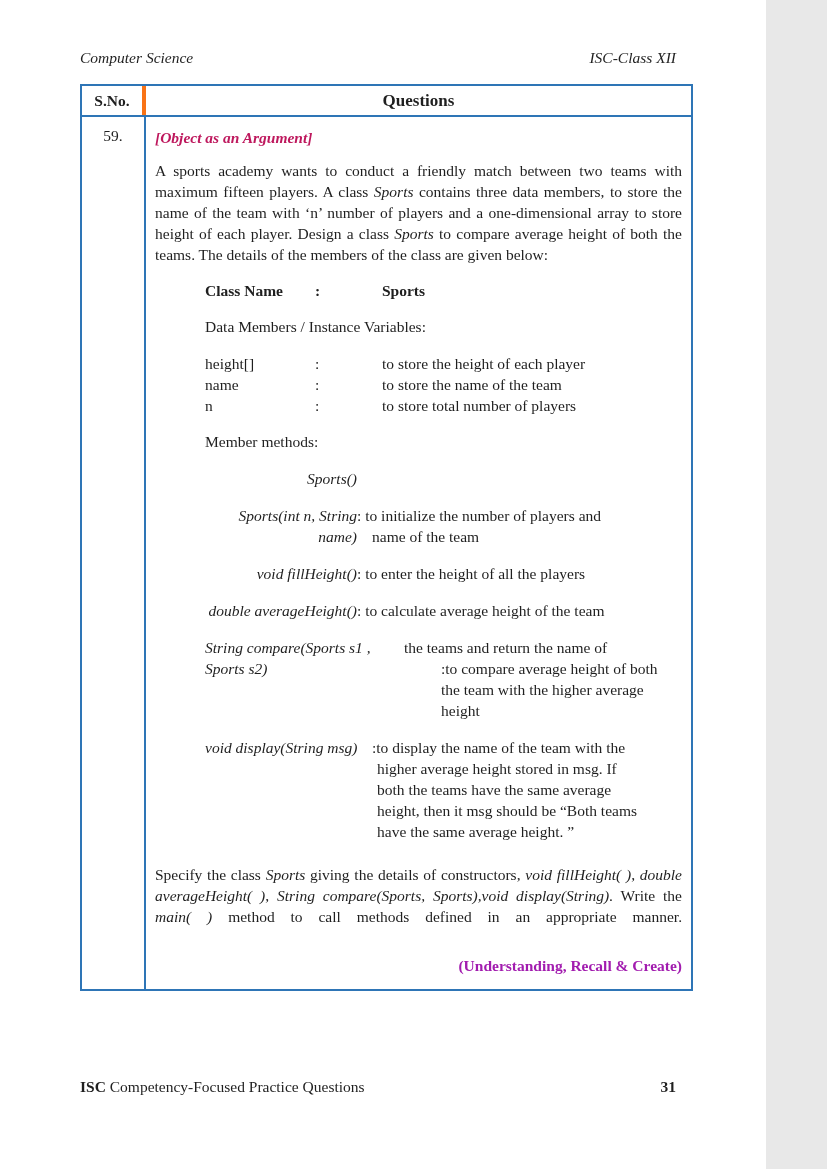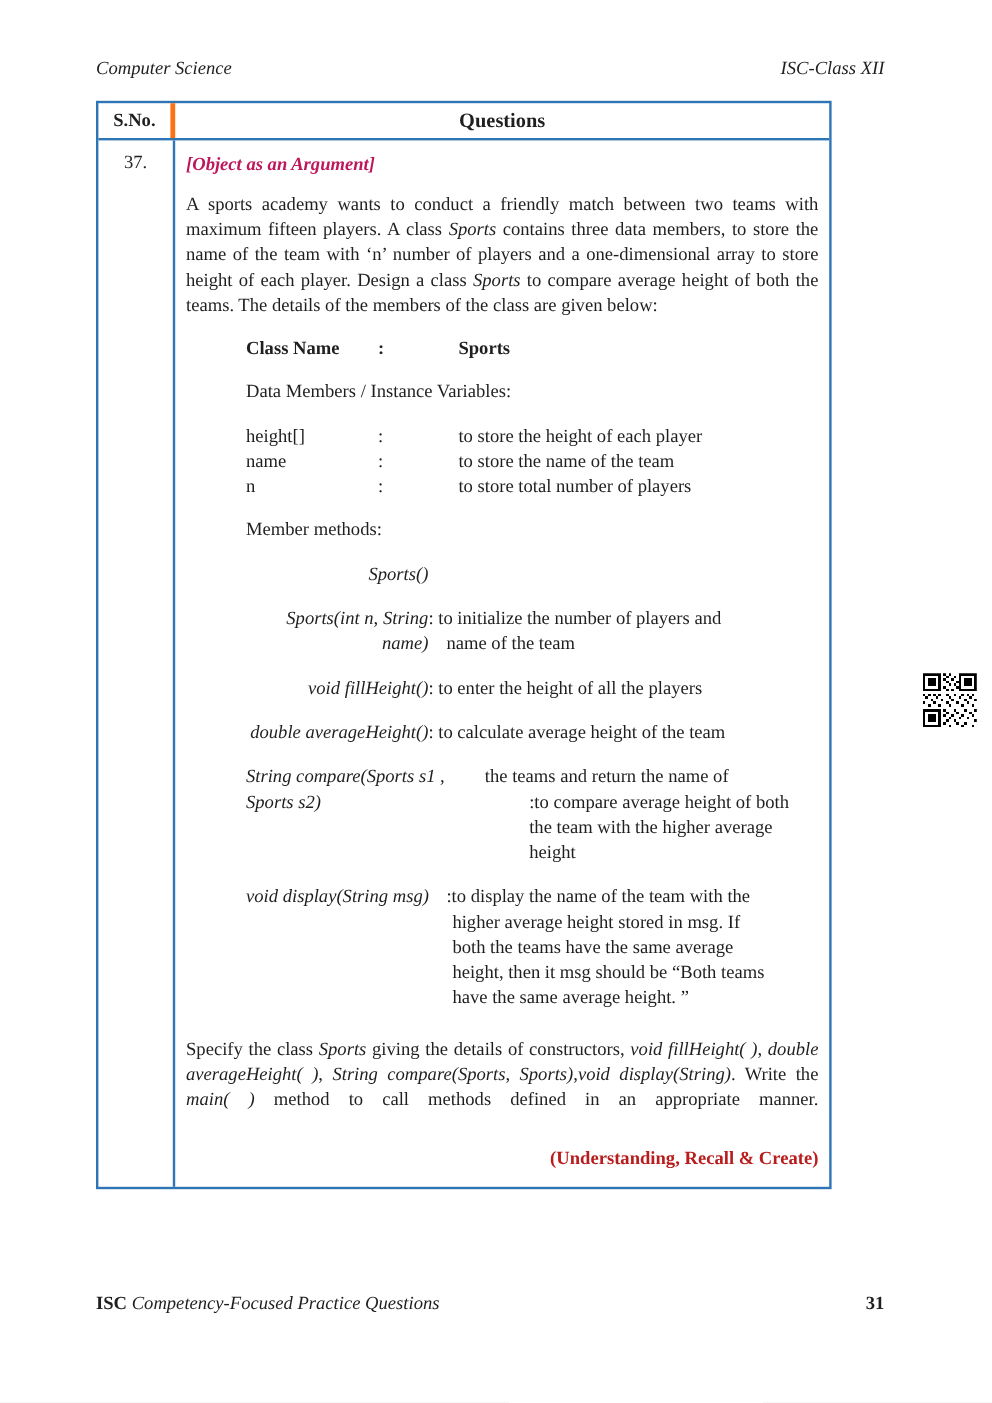--- a/index.html
+++ b/index.html
@@ -1,18 +1,18 @@
 <!DOCTYPE html>
 <html><head>
 <meta charset="utf-8">
 <style>
   html,body{margin:0;padding:0;background:#e8e8e8;}
   .page{
     position:relative;
-    width:827px;height:1169px;
+    width:766px;height:1169px;
     background:#ffffff;
     font-family:"Liberation Serif","DejaVu Serif",serif;
     color:#1f1f1f;
     overflow:hidden;
   }
   
   .pg-header{position:absolute;top:49px;left:80px;right:90px;display:flex;justify-content:space-between;font-size:15.5px;font-style:italic;}
   
   .qtable{position:absolute;top:84px;left:80px;width:613px;border:2px solid #2E75B6;box-sizing:border-box;background:#fff;}
   .thead{display:flex;border-bottom:2px solid #2E75B6;}
@@ -40,47 +40,47 @@
   .m-desc{flex:1;}
   .row-s1 .m-sig,.row-s2 .m-sig,.row-s3 .m-sig,.row-s4 .m-sig{width:152px;text-align:right;}
   .row-compare .m-sig{width:199px;}
   .row-display .m-sig{width:167px;}
   .row-s2 .m-desc div + div{padding-left:15px;}
   .row-compare{}
   .row-compare .m-desc div + div{padding-left:37px;}
   .row-display{margin-bottom:0;}
   .row-display .m-desc div + div{padding-left:5px;}
   .closing{margin:22px 0 0 0;text-align:justify;text-align-last:justify;}
-  .taxonomy{margin-top:28px;margin-bottom:3px;text-align:right;color:#b91c1c;font-weight:bold;}
+  .taxonomy{margin-top:28px;margin-bottom:3px;text-align:right;color:#a21caf;font-weight:bold;}
   
   .qr{position:absolute;top:561px;left:769px;width:45px;height:45px;}
   
   .pg-footer{position:absolute;top:1078px;left:80px;right:90px;display:flex;justify-content:space-between;font-size:15.5px;}
   .ft-bold{font-weight:bold;}
-  .ft-italic{font-style:italic;}
+  .ft-italic{}
   .ft-page{font-weight:bold;}
 </style>
 </head>
 <body>
 
 <div class="page">
 
   <div class="pg-header">
     <span>Computer Science</span>
     <span>ISC-Class XII</span>
   </div>
 
   <div class="qtable">
     <div class="thead">
       <div class="th-sno">S.No.</div>
       <div class="th-q">Questions</div>
     </div>
     <div class="tbody">
       <div class="td-sno">
-        <span>37.</span>
+        <span>59.</span>
       </div>
       <div class="td-q">
 
         <div class="tag">[Object as an Argument]</div>
 
         <p class="intro"><span>A sports academy wants to conduct a friendly match between two teams with maximum fifteen players. A class </span><span style="font-style: italic;">Sports</span><span> contains three data members, to store the name of the team with ‘n’ number of players and a one-dimensional array to store height of each player. Design a class </span><span style="font-style: italic;">Sports</span><span> to compare average height of both the teams. The details of the members of the class are given below:</span></p>
 
         <div class="indent">
 
           <div class="cn-row">

